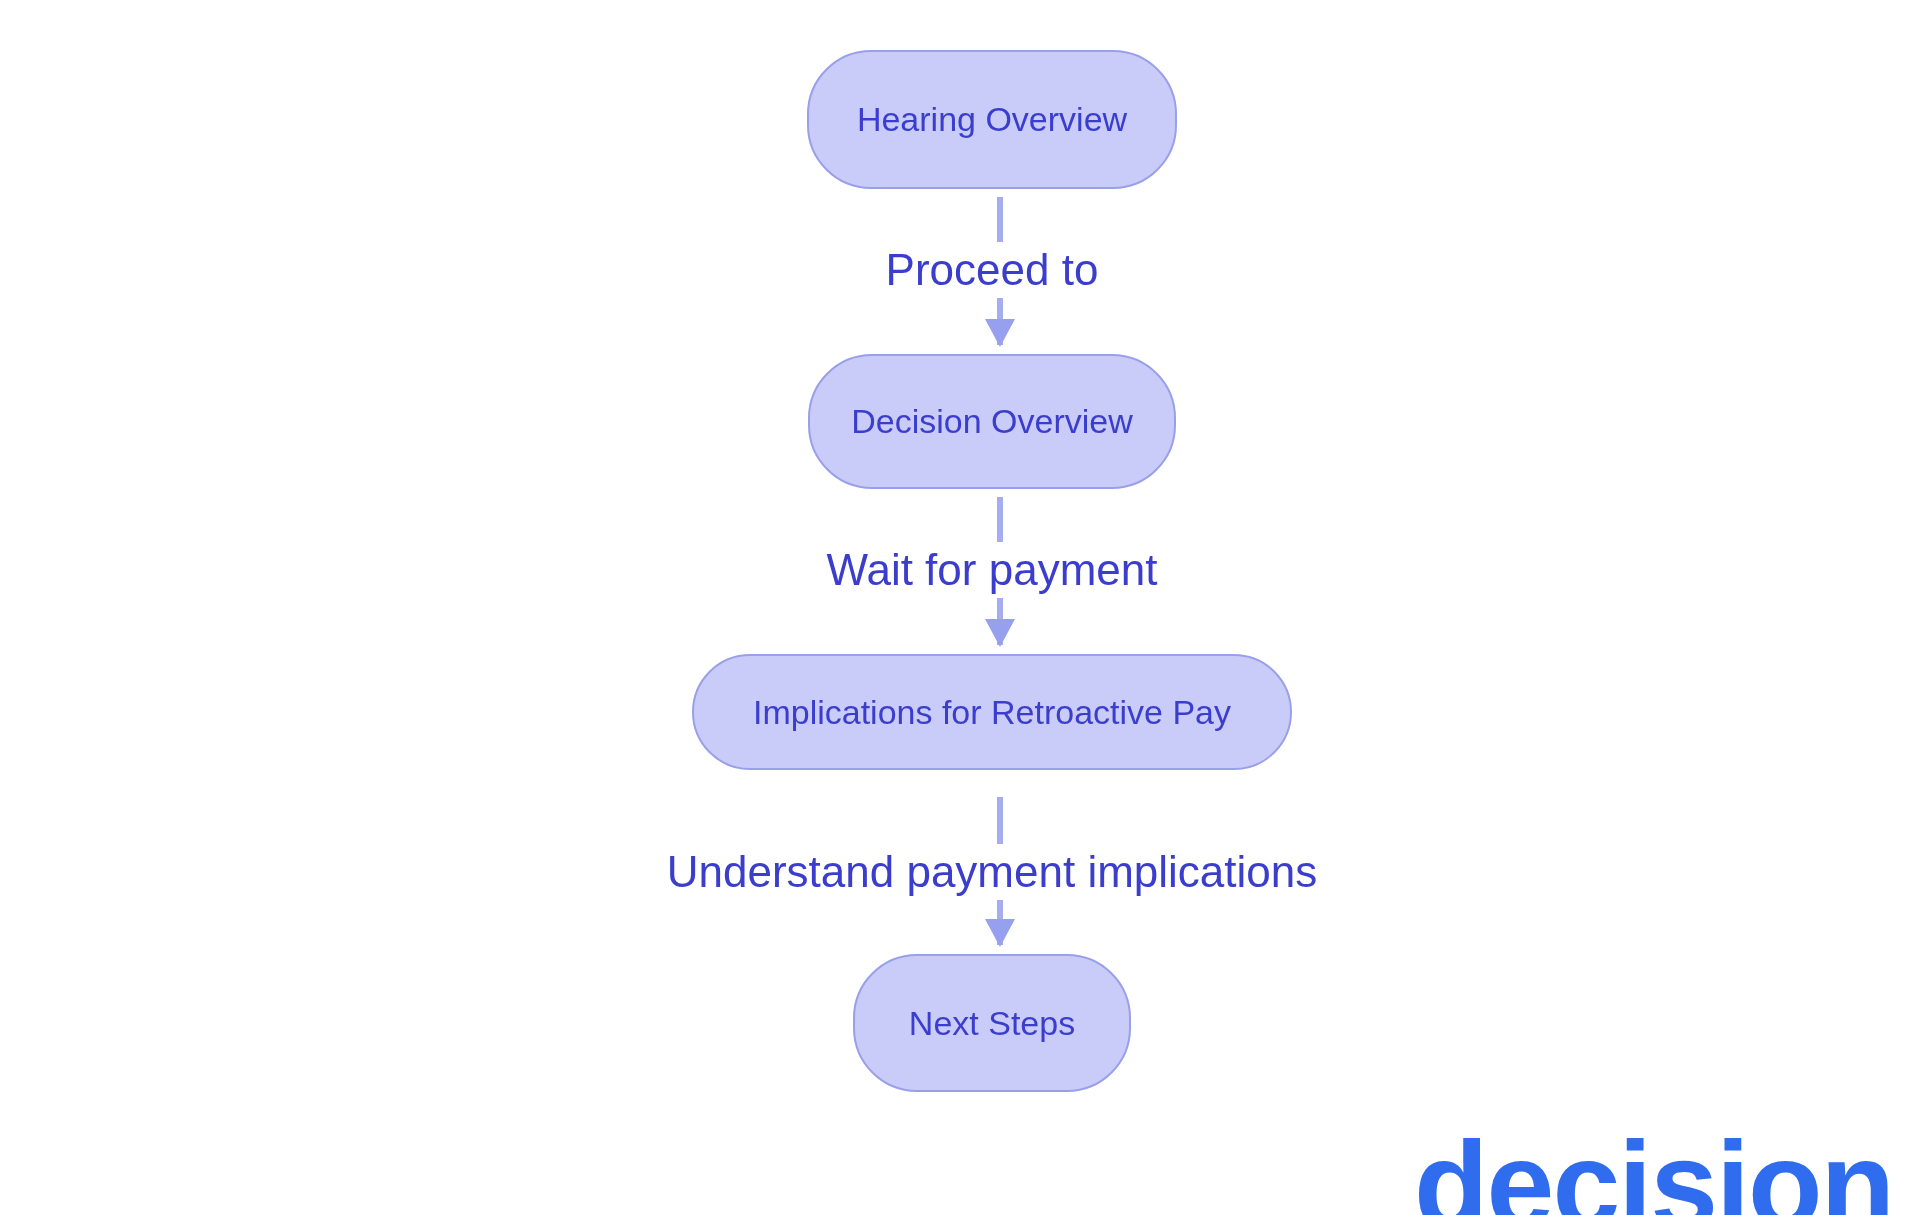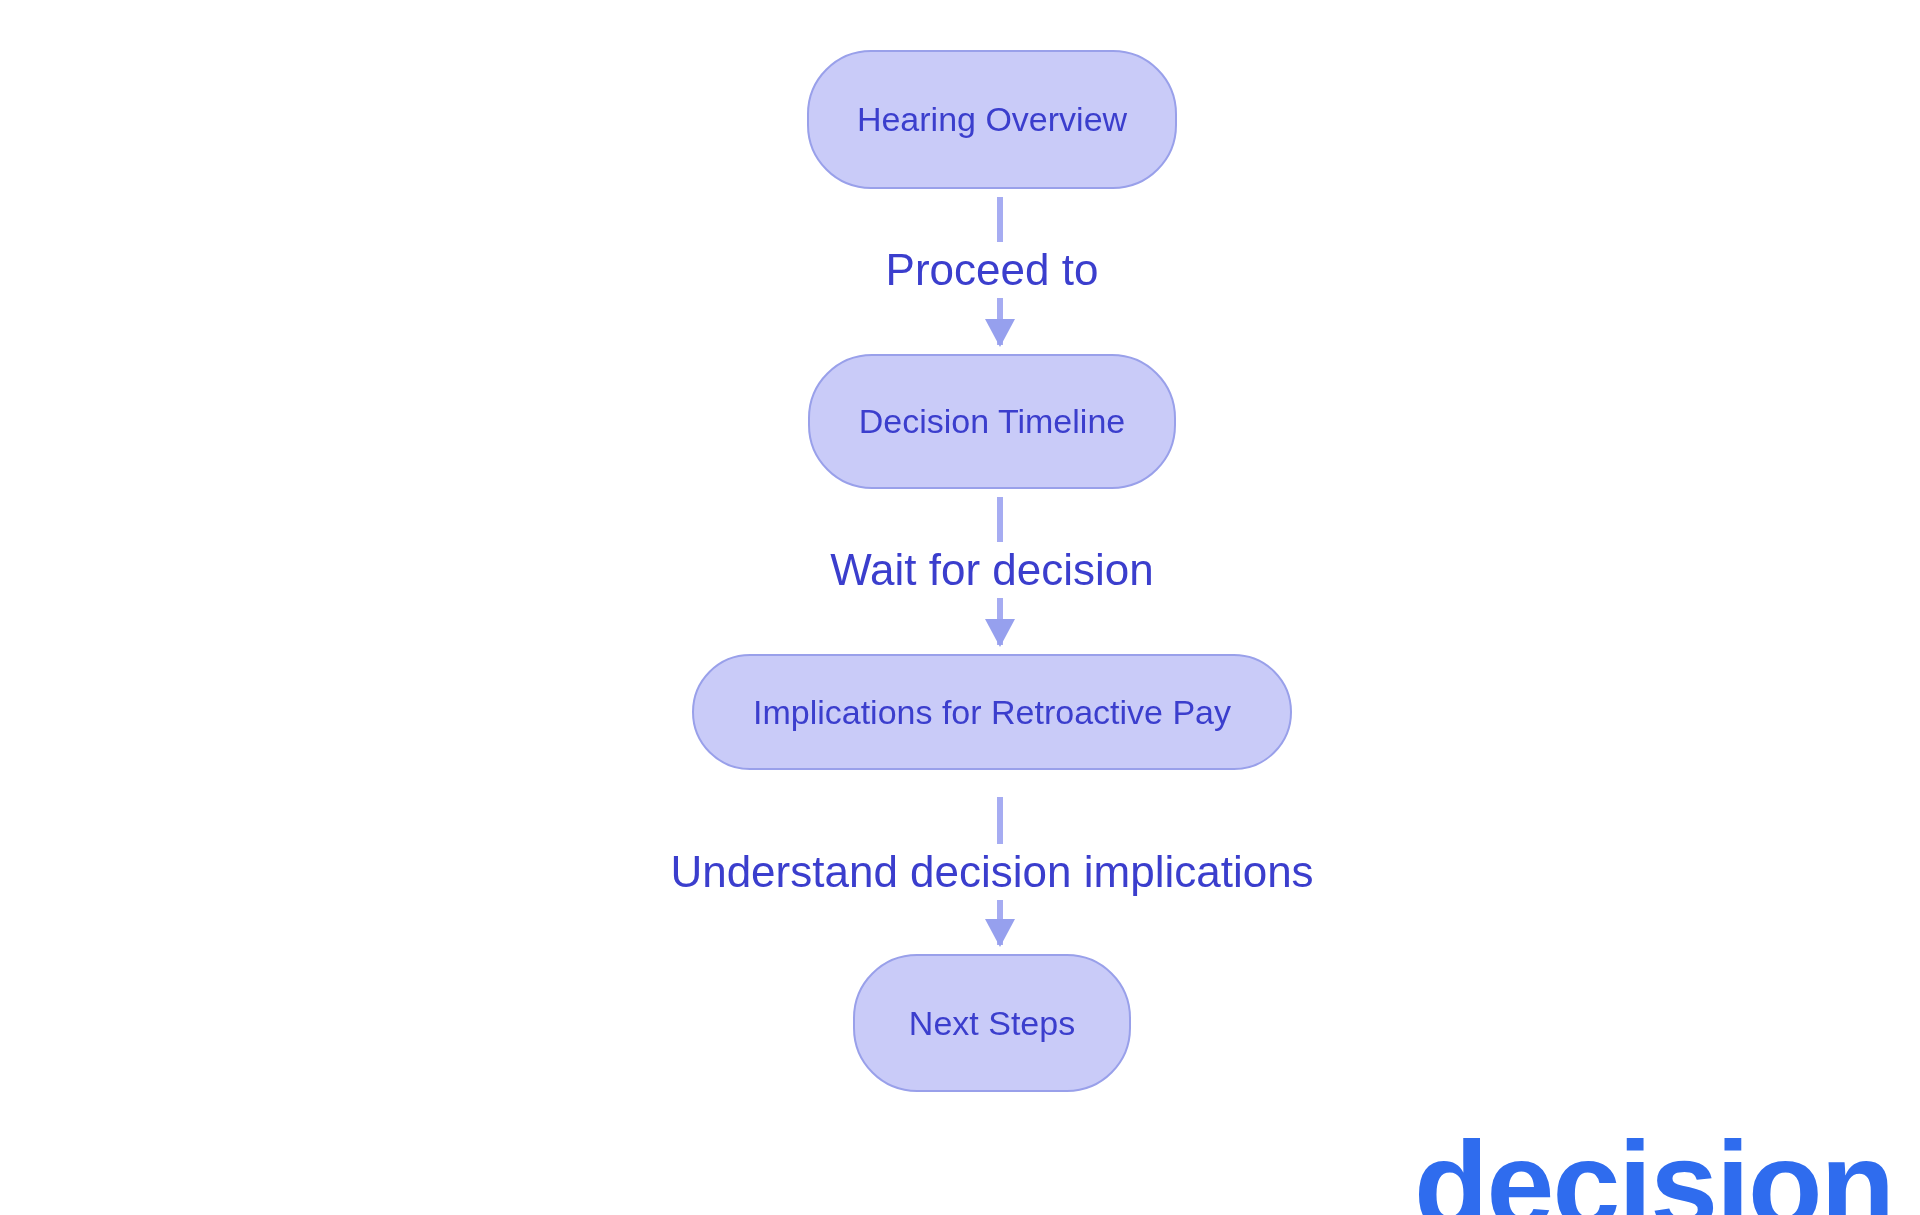--- a/index.html
+++ b/index.html
@@ -76,38 +76,38 @@
     <span>Hearing Overview</span>
   </div>
 
   <div class="edge edge-1">
     <div class="edge-line"></div>
     <div class="edge-arrow"></div>
   </div>
   <div class="edge-label edge-label-1">Proceed to</div>
 
   <div class="node node-2">
-    <span>Decision Timeline</span>
+    <span>Decision Overview</span>
   </div>
 
   <div class="edge edge-2">
     <div class="edge-line"></div>
     <div class="edge-arrow"></div>
   </div>
-  <div class="edge-label edge-label-2">Wait for decision</div>
+  <div class="edge-label edge-label-2">Wait for payment</div>
 
   <div class="node node-3">
     <span>Implications for Retroactive Pay</span>
   </div>
 
   <div class="edge edge-3">
     <div class="edge-line"></div>
     <div class="edge-arrow"></div>
   </div>
-  <div class="edge-label edge-label-3">Understand decision implications</div>
+  <div class="edge-label edge-label-3">Understand payment implications</div>
 
   <div class="node node-4">
     <span>Next Steps</span>
   </div>
 
   <div class="logo">decision</div>
 
 </div>
 
 </body></html>

